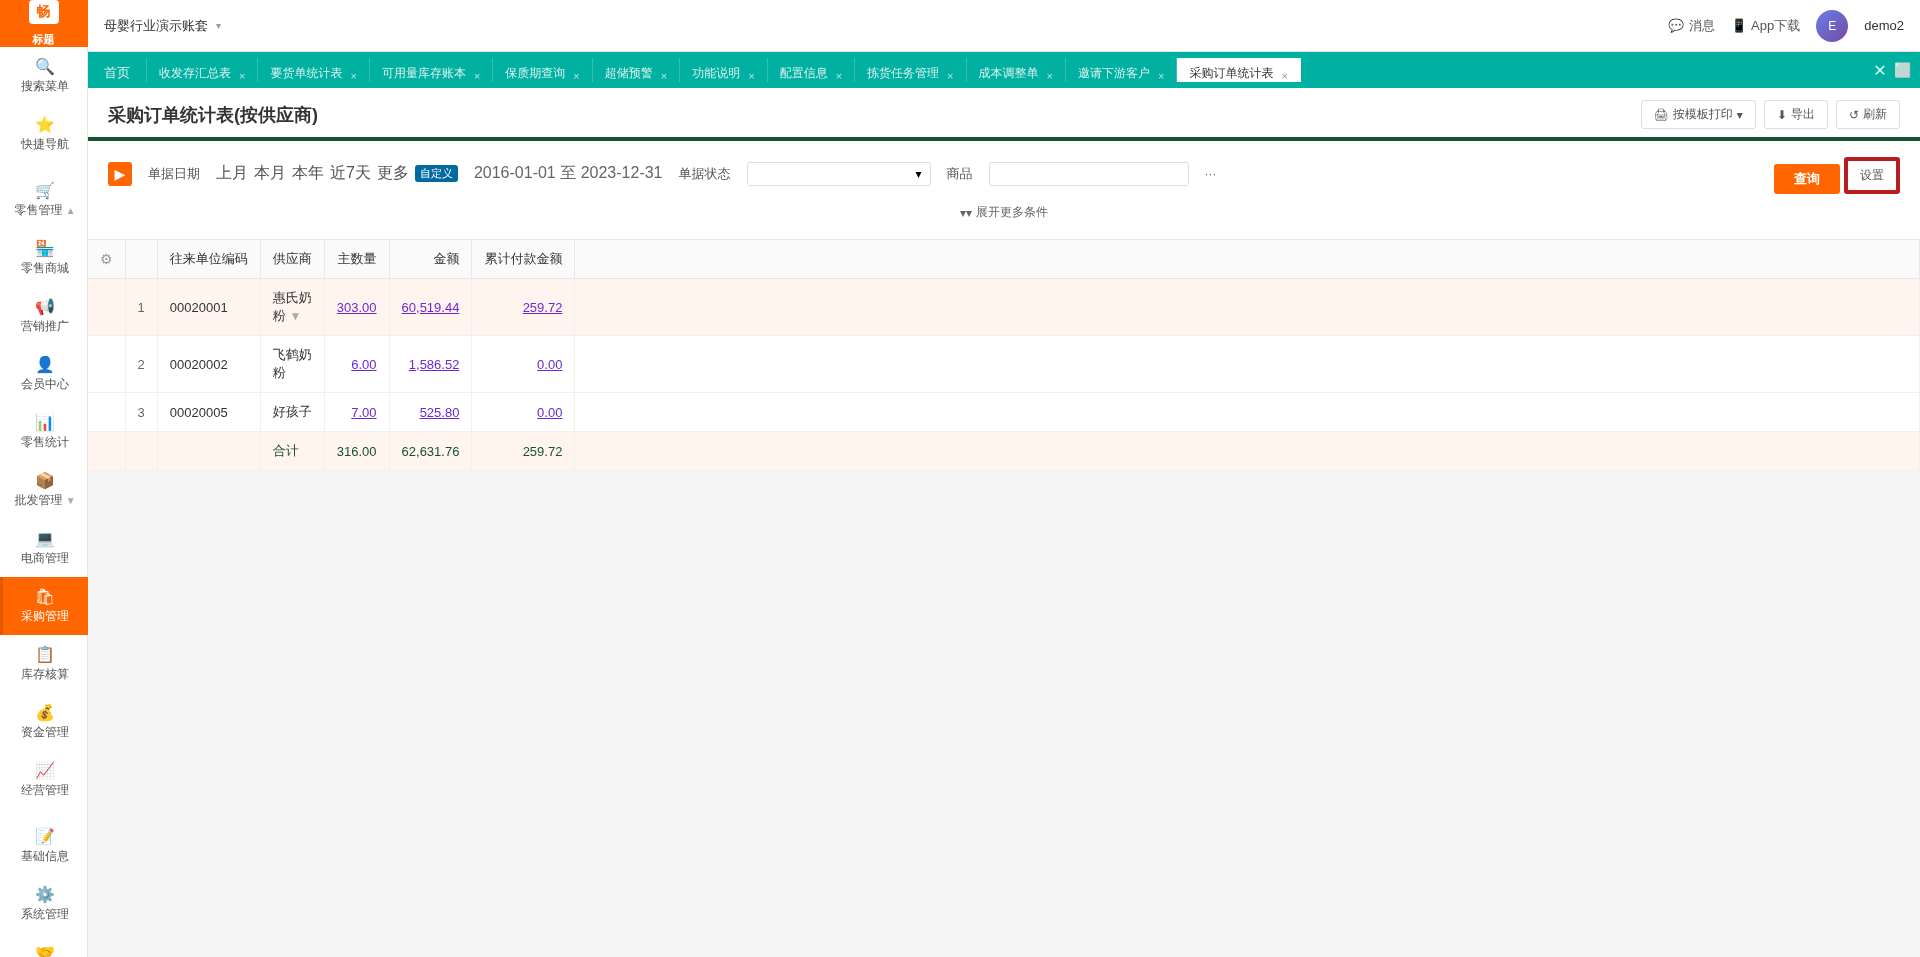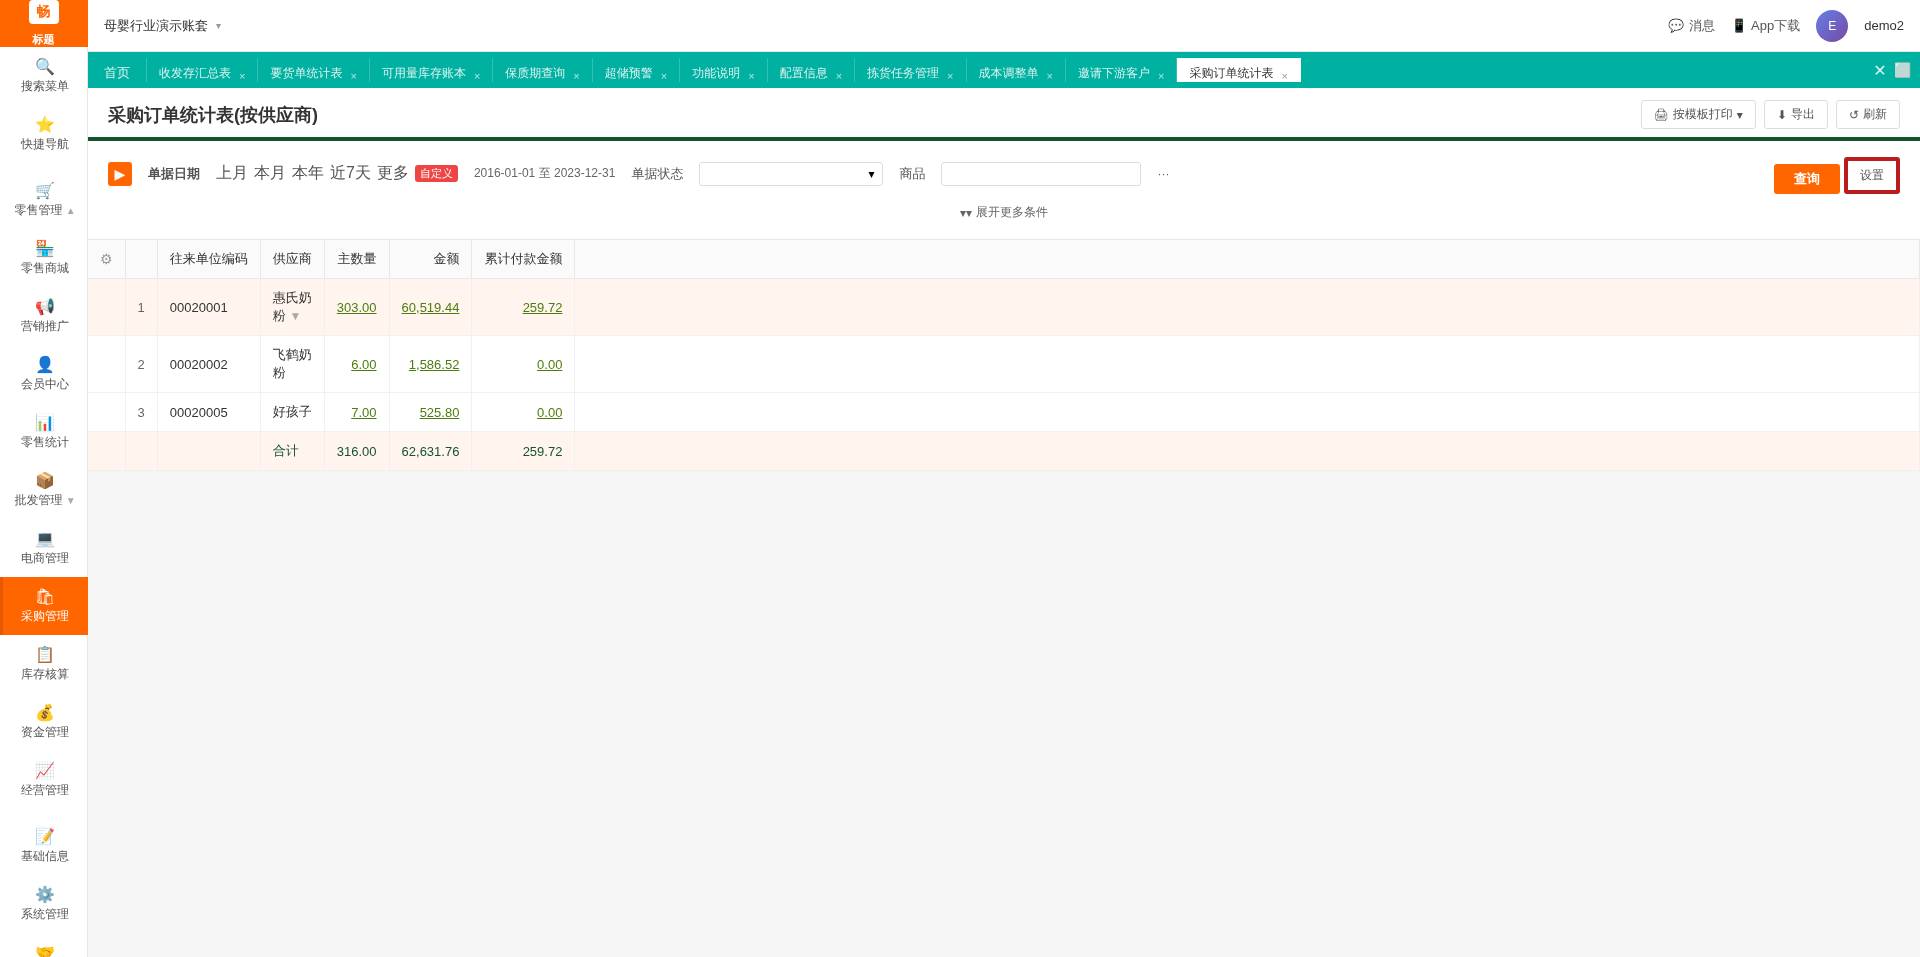--- a/index.html
+++ b/index.html
@@ -51,43 +51,43 @@
     .page-title { font-size: 18px; font-weight: bold; color: #333; }
     .page-header-actions { display: flex; align-items: center; gap: 8px; }
     .btn-print { border: 1px solid #ddd; background: #fff; padding: 5px 12px; border-radius: 3px; cursor: pointer; font-size: 12px; color: #555; display: flex; align-items: center; gap: 4px; }
     .btn-export { border: 1px solid #ddd; background: #fff; padding: 5px 12px; border-radius: 3px; cursor: pointer; font-size: 12px; color: #555; display: flex; align-items: center; gap: 4px; }
     .btn-refresh { border: 1px solid #ddd; background: #fff; padding: 5px 12px; border-radius: 3px; cursor: pointer; font-size: 12px; color: #555; display: flex; align-items: center; gap: 4px; }
 
     
     .filter-area { background: #fff; padding: 12px 20px; border-bottom: 1px solid #e8e8e8; }
     .filter-row { display: flex; align-items: center; gap: 16px; flex-wrap: wrap; }
     .filter-expand-btn { width: 24px; height: 24px; background: #ff6600; color: #fff; border: none; border-radius: 3px; cursor: pointer; display: flex; align-items: center; justify-content: center; font-size: 14px; flex-shrink: 0; }
-    .filter-label { font-size: 13px; color: #555; white-space: nowrap; font-weight: bold; }
+    .filter-label { font-size: 13px; color: #555; white-space: nowrap; }
     .date-shortcuts { display: flex; gap: 6px; align-items: center; }
     .date-shortcut { font-size: 16px; color: #555; cursor: pointer; }
-    .date-custom-tag { background: #ef4444; color: #fff; font-size: 11px; padding: 1px 5px; border-radius: 3px; cursor: pointer; }
-    .date-range { font-size: 12px; color: #666; }
+    .date-custom-tag { background: #0369a1; color: #fff; font-size: 11px; padding: 1px 5px; border-radius: 3px; cursor: pointer; }
+    .date-range { font-size: 16px; color: #666; }
     .filter-status-label { font-size: 13px; color: #555; }
     .filter-select { border: 1px solid #ddd; background: #fff; padding: 4px 8px; border-radius: 3px; font-size: 12px; min-width: 180px; display: flex; align-items: center; justify-content: space-between; cursor: pointer; }
     .filter-goods-label { font-size: 13px; color: #555; }
     .filter-goods-input { border: 1px solid #ddd; background: #fff; padding: 4px 8px; border-radius: 3px; font-size: 12px; width: 200px; }
     .filter-more-btn { color: #666; font-size: 12px; cursor: pointer; }
     .btn-query { background: #ff6600; color: #fff; border: none; padding: 6px 20px; border-radius: 3px; cursor: pointer; font-size: 13px; font-weight: bold; }
     .btn-setting { border: 4px solid #b91c1c; background: #fff; color: #555; padding: 6px 12px; border-radius: 3px; cursor: pointer; font-size: 12px; margin-top: 4px; display: block; text-align: center; }
     .filter-right-btns { display: flex; flex-direction: row; align-items: flex-end; gap: 4px; margin-left: auto; }
     .expand-more { display: flex; align-items: center; justify-content: center; padding: 6px; color: #666; font-size: 12px; cursor: pointer; gap: 4px; margin-top: 4px; }
 
     
     .table-container { background: #fff; margin: 0; }
     .data-table { width: 100%; border-collapse: collapse; }
     .data-table th { background: #fafafa; border-bottom: 1px solid #e8e8e8; border-right: 1px solid #e8e8e8; padding: 10px 12px; text-align: left; font-size: 13px; color: #333; font-weight: normal; white-space: nowrap; }
     .data-table td { border-bottom: 1px solid #f0f0f0; border-right: 1px solid #f0f0f0; padding: 10px 12px; font-size: 13px; color: #14532d; }
     .data-table tr:nth-child(1) td { background: #fff5ee; }
     .data-table .num-col { text-align: center; color: #666; }
-    .data-table .amount-col { text-align: right; color: #4d7c0f; text-decoration: underline; cursor: pointer; }
+    .data-table .amount-col { text-align: right; color: #6d28d9; text-decoration: underline; cursor: pointer; }
     .data-table .code-col { color: #333; }
     .data-table .supplier-col { color: #333; }
     .th-settings { width: 32px; text-align: center; }
     .checkbox-cell { text-align: center; }
     .settings-icon { color: #999; cursor: pointer; font-size: 14px; }
     .row-num { color: #666; text-align: center; }
     .footer-row td { background: #fff5ee !important; font-weight: normal; border-top: 1px solid #e8e8e8; }
     .footer-label { color: #333; font-size: 13px; }
   </style>
 </head>

